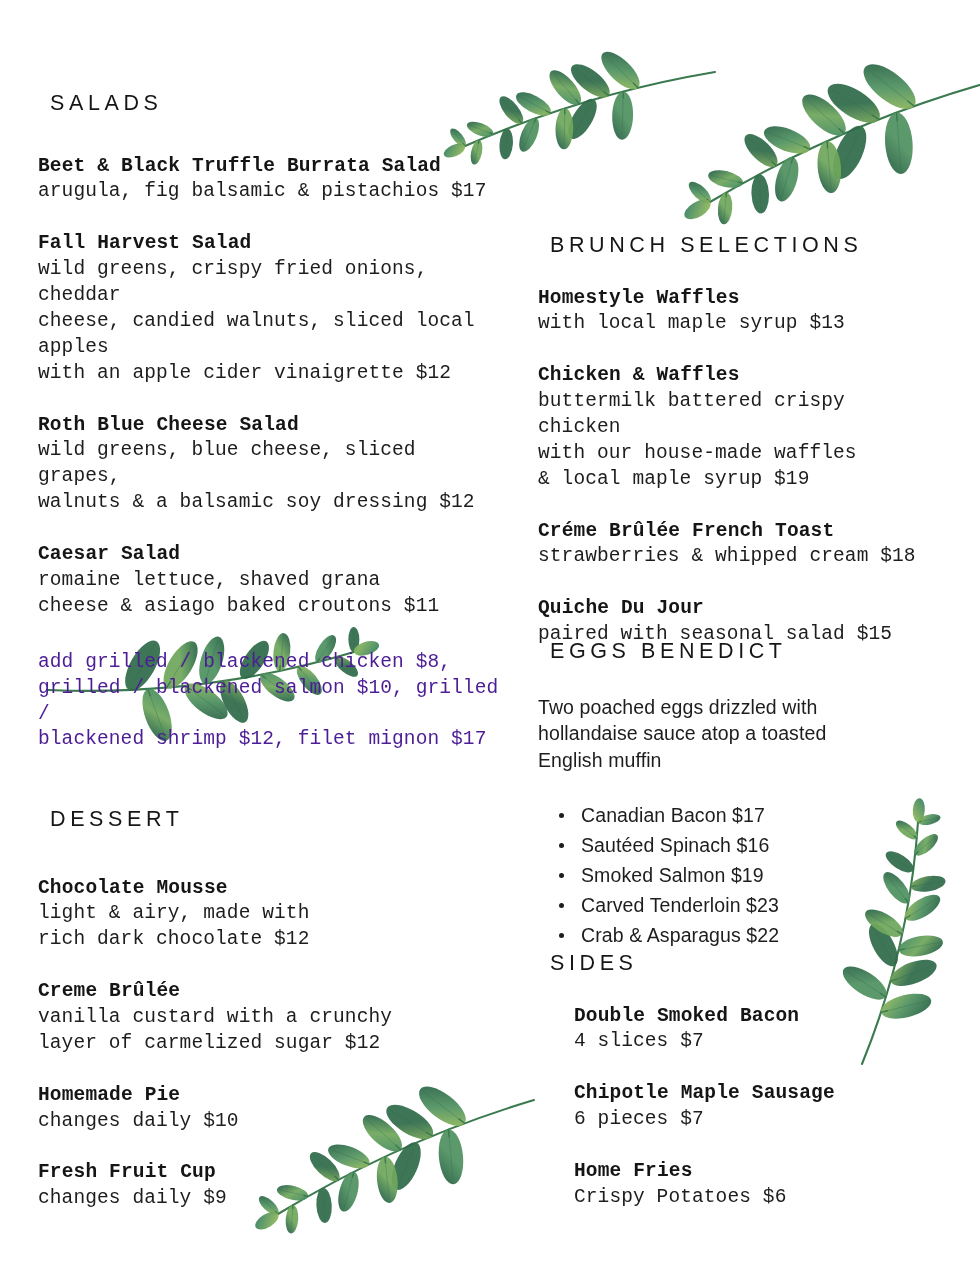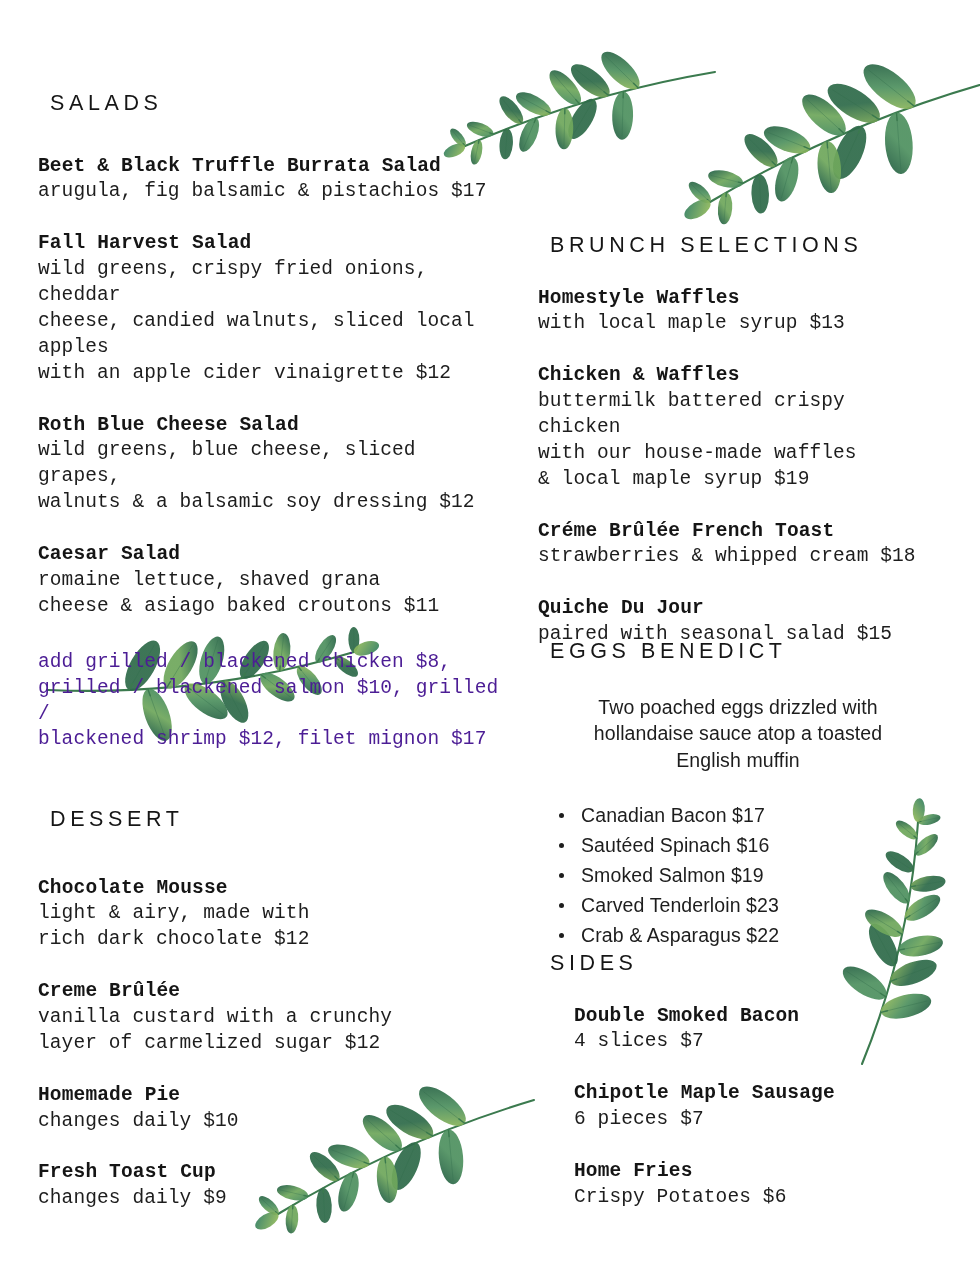--- a/index.html
+++ b/index.html
@@ -98,21 +98,20 @@
 
   
   .intro-text {
     font-size: 19.5px;
     font-weight: 400;
     letter-spacing: 0.1px;
     line-height: 1.36;
     color: #1d1d1d;
     white-space: pre-line;
     margin-top: 30px;
-    text-align: center;
   }
 
   .bullet-list {
     list-style: none;
     margin-top: 28px;
     padding-left: 13px;
   }
   .bullet-list li {
     position: relative;
     padding-left: 30px;
@@ -918,21 +917,21 @@
         <div class="item-desc">vanilla custard with a crunchy
 layer of carmelized sugar $12</div>
       </div>
 
       <div class="menu-item">
         <div class="item-name">Homemade Pie</div>
         <div class="item-desc">changes daily $10</div>
       </div>
 
       <div class="menu-item">
-        <div class="item-name">Fresh Toast Cup</div>
+        <div class="item-name">Fresh Fruit Cup</div>
         <div class="item-desc">changes daily $9</div>
       </div>
     </div>
   </div>
 </div>
 
 <div class="col" id="right-column">
 
   <div class="section" id="section-brunch">
     <div class="section-heading">BRUNCH SELECTIONS</div>

